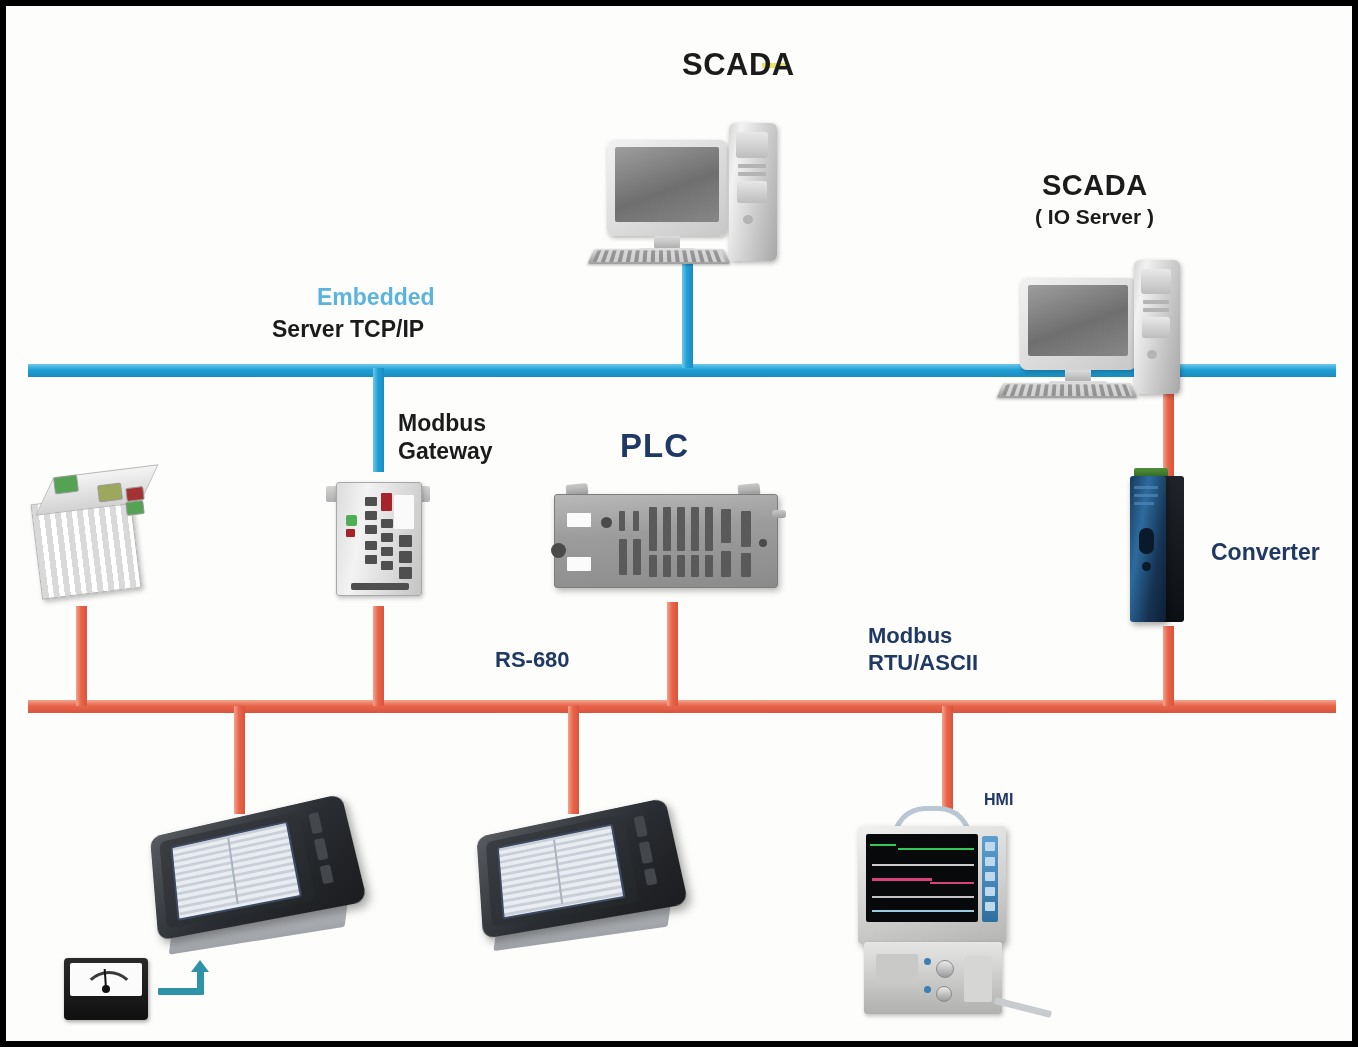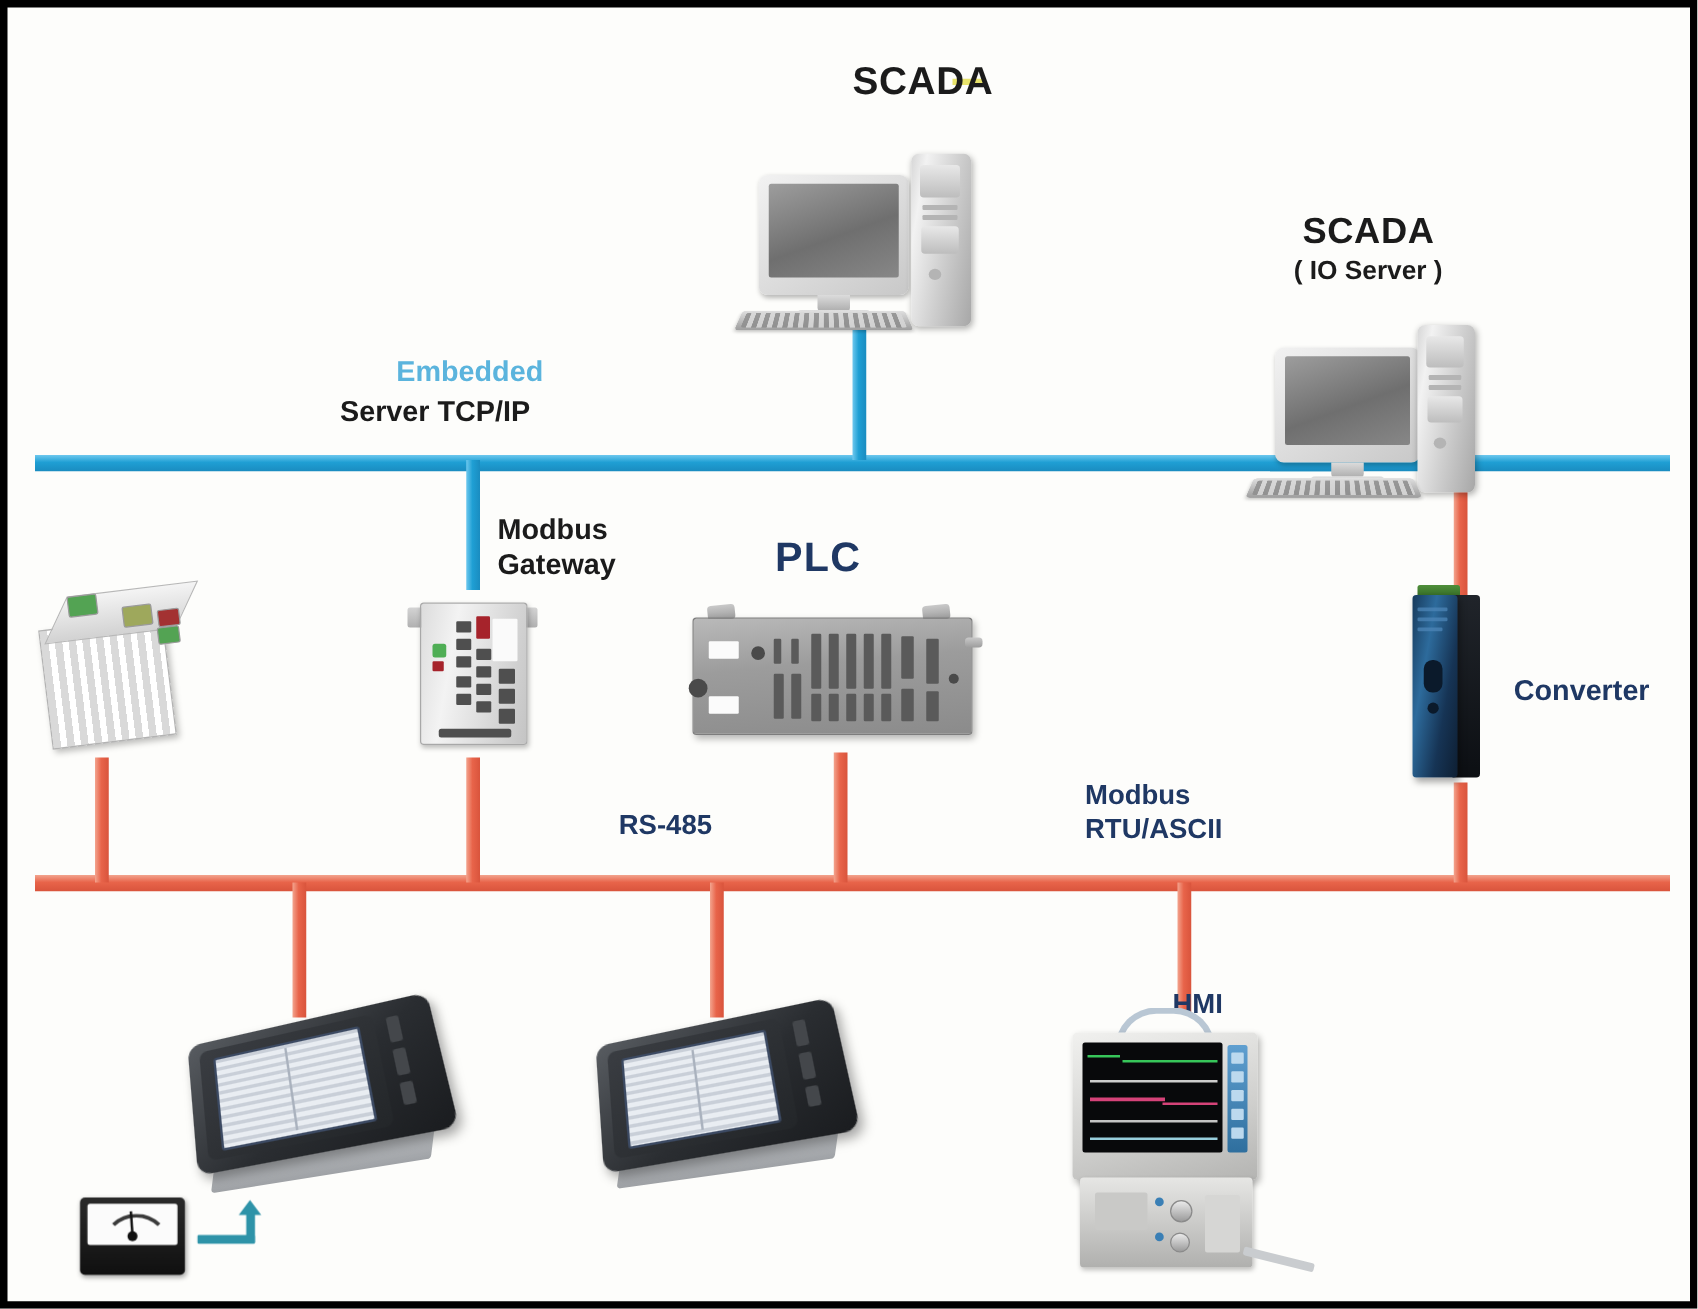--- a/index.html
+++ b/index.html
@@ -25,21 +25,21 @@
   #scada-io-title{left:1036px;top:162px;font-size:29px;letter-spacing:.5px;text-align:center;}
   #scada-io-sub{left:1029px;top:198px;font-size:21px;text-align:center;}
   #ethernet-label{left:311px;top:277px;font-size:23px;}
   #modbus-tcp-label{left:266px;top:309px;font-size:23px;}
   #embedded-label{left:103px;top:403px;font-size:23px;}
   #gateway-label{left:392px;top:403px;font-size:23px;}
   #plc-label{left:614px;top:420px;font-size:33px;letter-spacing:1px;}
   #converter-label{left:1205px;top:532px;font-size:23px;text-align:center;}
   #rs485-label{left:489px;top:641px;font-size:22px;}
   #modbus-rtu-label{left:862px;top:617px;font-size:22px;}
-  #hmi-label{left:932px;top:784px;font-size:22px;}
+  #hmi-label{left:978px;top:784px;font-size:16px;}
 
   
   #callout{
     position:absolute;left:779px;top:29px;width:313px;height:61px;
     background:#fcfbd8;border:2px solid #cfc94a;box-sizing:border-box;
     padding:7px 0 0 14px;
   }
   #callout-text{
     font-size:19.5px;font-weight:bold;color:#6b6a49;line-height:1.28;
     white-space:pre-line;letter-spacing:.1px;
@@ -222,21 +222,21 @@
 
   <div id="scada-title" class="lbl lbl-black">SCADA</div>
   <div id="scada-io-title" class="lbl lbl-black">SCADA</div>
   <div id="scada-io-sub" class="lbl lbl-black">( IO Server )</div>
   <div id="ethernet-label" class="lbl lbl-cyan">Embedded</div>
   <div id="modbus-tcp-label" class="lbl lbl-black">Server TCP/IP</div>
   <div id="gateway-label" class="lbl lbl-black">Modbus
 Gateway</div>
   <div id="plc-label" class="lbl lbl-navy">PLC</div>
   <div id="converter-label" class="lbl lbl-navy">Converter</div>
-  <div id="rs485-label" class="lbl lbl-navy">RS-485</div>
+  <div id="rs485-label" class="lbl lbl-navy">RS-680</div>
   <div id="modbus-rtu-label" class="lbl lbl-navy">Modbus
 RTU/ASCII</div>
   <div id="hmi-label" class="lbl lbl-navy">HMI</div>
 
   <div class="device" style="left:575px;top:112px;width:200px;height:152px;">
     <div class="pc-monitor-bezel" style="left:26px;top:22px;width:120px;height:96px;"></div>
     <div class="pc-screen" style="left:34px;top:29px;width:104px;height:75px;"></div>
     <div class="pc-stand" style="left:73px;top:118px;width:26px;height:14px;"></div>
     <div class="pc-base" style="left:56px;top:130px;width:60px;height:8px;"></div>
     <div class="pc-tower" style="left:148px;top:5px;width:48px;height:138px;">

